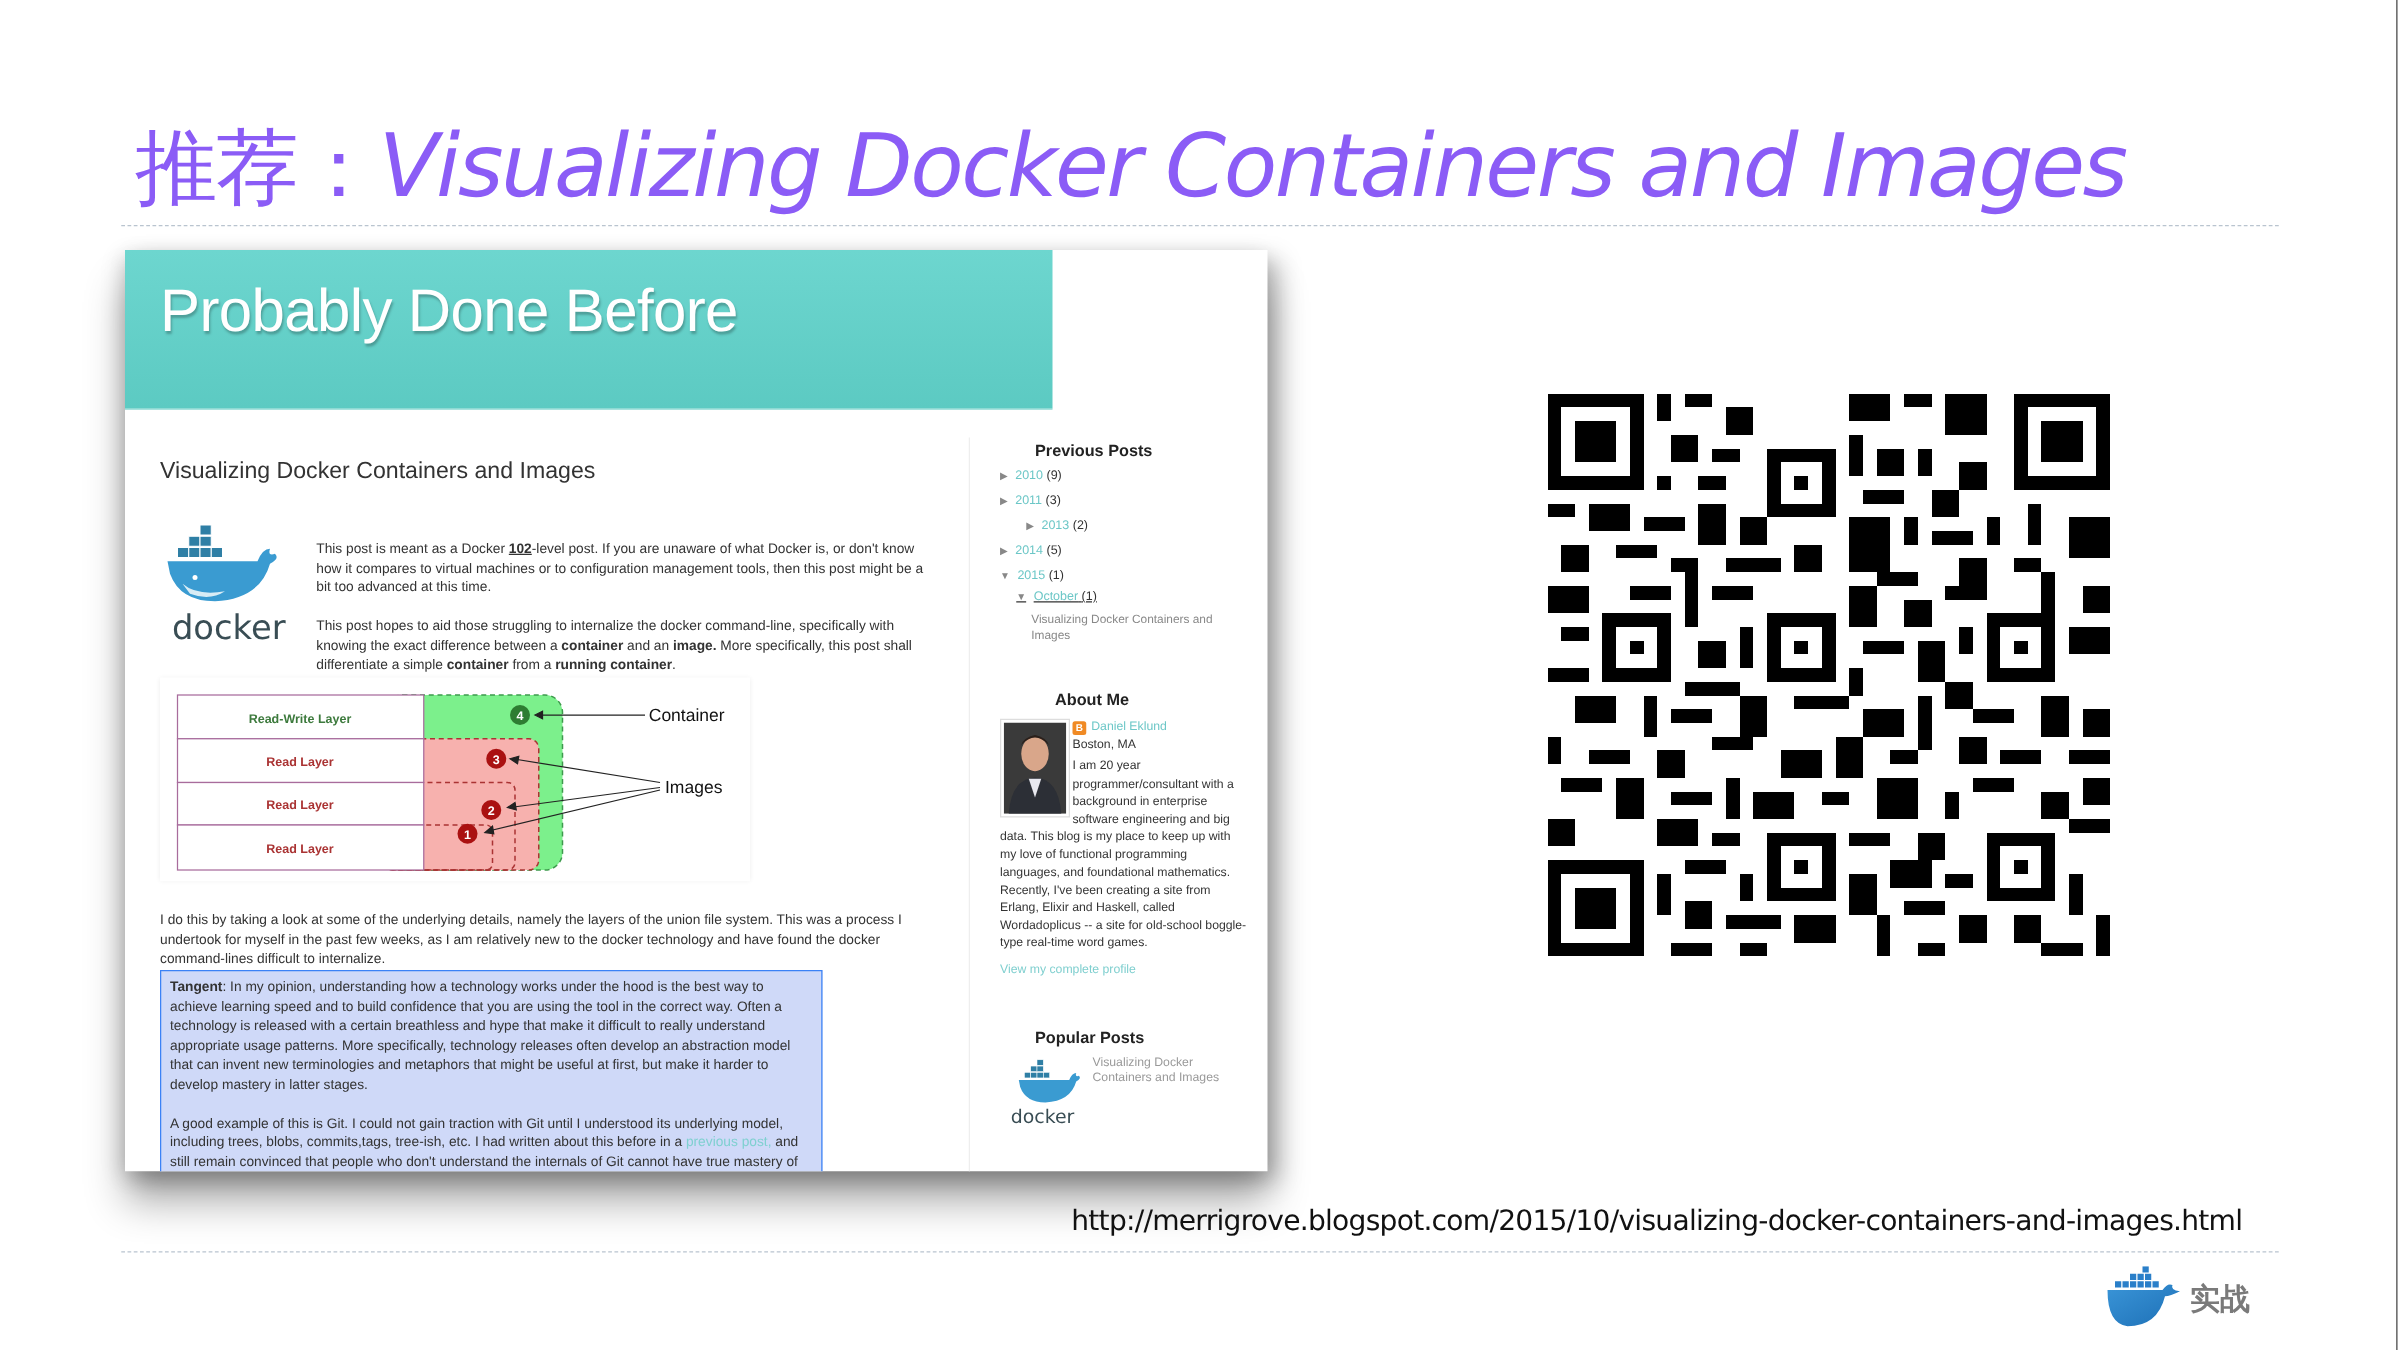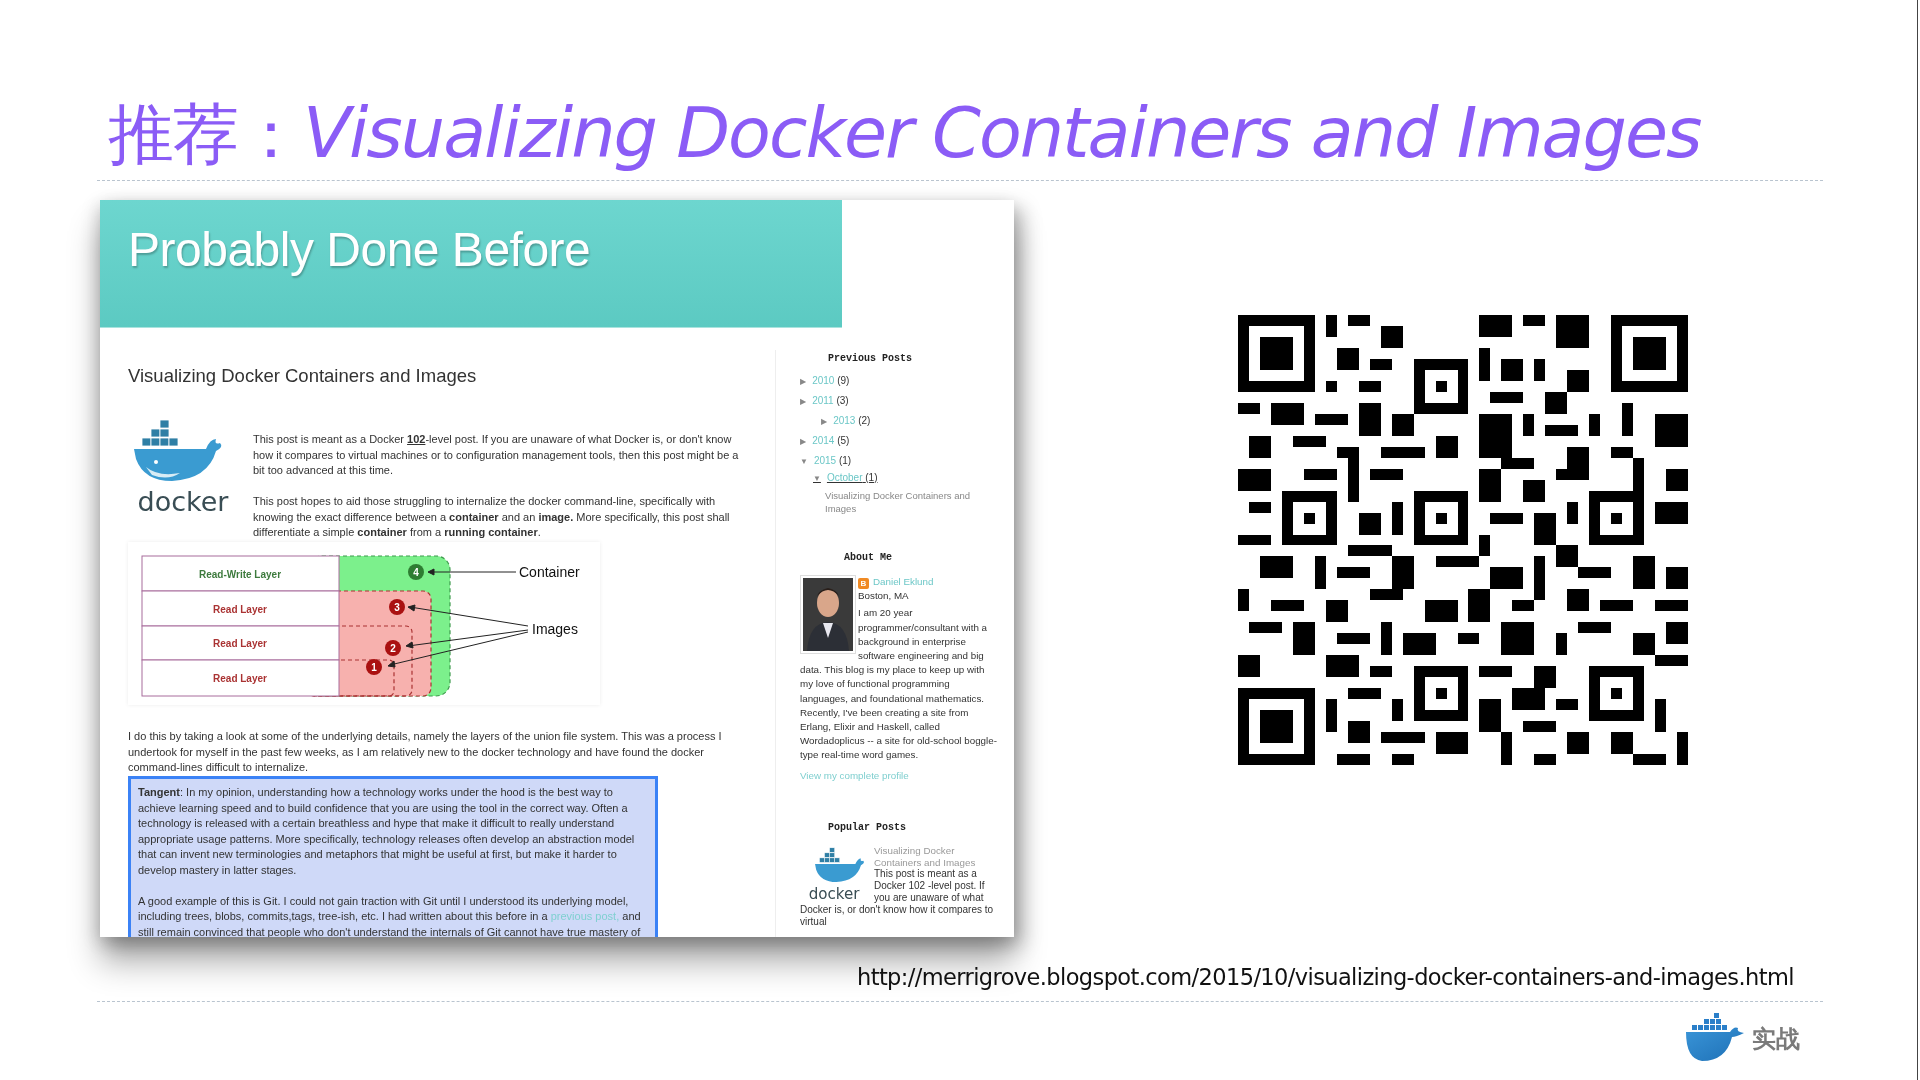--- a/index.html
+++ b/index.html
@@ -16,27 +16,27 @@
           box-shadow: 0 26px 30px rgba(0,0,0,0.30), 8px 8px 18px rgba(0,0,0,0.25), -4px 4px 16px rgba(0,0,0,0.12); }
   .blog-header { position:absolute; left:0; top:0; width:742px; height:127px; background:linear-gradient(#6dd6cf,#5ccac2); border-bottom:1px solid #a9e3de; }
   .blog-header-title { position:absolute; left:28px; top:22px; font-family:"Liberation Sans", sans-serif; font-size:48px; color:#fff; text-shadow:1px 2px 2px rgba(0,0,0,0.25); letter-spacing:-0.5px; }
   .post-title { position:absolute; left:28px; top:165px; font-family:"Liberation Sans", sans-serif; font-size:18.5px; color:#333; }
   .docker-logo { position:absolute; left:28px; top:215px; width:110px; height:100px; }
   .txt { font-family:"Liberation Sans", sans-serif; font-size:11px; line-height:15.5px; color:#333;margin-top:16px; }
   .p1 { position:absolute; left:153px; top:216px; width:500px; }
   .p2 { position:absolute; left:153px; top:278px; width:500px; }
   .p3 { position:absolute; left:28px; top:513px; width:630px; }
   .diagram { position:absolute; left:28px; top:342px; width:472px; height:163px; background:#fff; box-shadow:0 0 4px rgba(0,0,0,0.08); }
-  .tangent { position:absolute; left:28px; top:560px; width:530px; height:190px; background:#cfd9f8; border:3px solid #3b82f6; box-sizing:border-box; padding:6px 7px; }
+  .tangent { position:absolute; left:28px; top:560px; width:530px; height:190px; background:#cfd9f8; border:1px solid #3b82f6; box-sizing:border-box; padding:6px 7px; }
   .tangent p { margin:0 0 15.5px 0; }
   .link { color:#7fd0d0; }
   .divider-v { position:absolute; left:675px; top:150px; width:1px; height:600px; background:#eee; }
 
   .sidebar { position:absolute; left:700px; top:0; width:200px; }
-  .sb-h { font-family:Liberation Mono, monospace; font-weight:bold; font-size:10px; color:#222; position:absolute;padding-left:28px; }
+  .sb-h { font-family:Liberation Sans, sans-serif; font-weight:bold; font-size:13px; color:#222; position:absolute;padding-left:28px; }
   .sb-item { position:absolute; font-family:"Liberation Sans", sans-serif; font-size:10px; color:#333; white-space:nowrap; }
   .sb-item .tri { color:#888; font-size:8px; margin-right:6px; }
   .sb-item .yr { color:#6cc7c7; }
   .sb-sub { position:absolute; font-family:"Liberation Sans", sans-serif; font-size:9.5px; color:#888; line-height:13px; }
   .about-name { color:#6cc7c7; }
   .blogger-icon { display:inline-block; width:11px; height:11px; background:#f08a24; border-radius:2px; color:#fff; font-size:8px; line-height:11px; text-align:center; font-weight:bold; vertical-align:-1px; margin-right:4px; }
   .about-text { position:absolute; left:0; top:375px; width:200px; font-family:"Liberation Sans", sans-serif; font-size:9.8px; line-height:14.2px; color:#333; }
   .about-float { float:left; width:58px; height:80px; }
 
   .qr { left:1238px; top:315px; width:450px; height:450px; }
@@ -169,21 +169,20 @@
             <rect x="40" y="14" width="9" height="8"></rect>
           <rect x="22" y="23" width="9" height="8"></rect>
             <rect x="31" y="23" width="9" height="8"></rect>
             <rect x="40" y="23" width="9" height="8"></rect>
             <rect x="49" y="23" width="9" height="8"></rect>
         </g>
         <path d="M14 34 L86 34 Q90 24 96 24 Q94 30 100 28 Q104 32 96 36 Q88 64 52 66 Q24 66 16 44 Z" fill="#3a9bd1"></path>
         <text x="48" y="96" text-anchor="middle" font-family="DejaVu Sans, sans-serif" font-size="27" fill="#394d54">docker</text>
       </svg>
       <div style="color:#999;">Visualizing Docker Containers and Images</div>
-      <div style="font-size:10px; line-height:12px;">This post is meant as a Docker 102 -level post.  If you are unaware of what Docker is, or don't know how it compares to virtual</div>
     </div>
   </div>
 </div>
 
 <svg class="abs qr" viewBox="0 0 41 41" shape-rendering="crispEdges">
   <rect width="41" height="41" fill="#fff"></rect>
   <g fill="#000">
 
     <path d="M0 0h7v7h-7zM1 1v5h5v-5zM2 2h3v3h-3z" fill-rule="evenodd"></path>
     <path d="M34 0h7v7h-7zM35 1v5h5v-5zM36 2h3v3h-3z" fill-rule="evenodd"></path>

